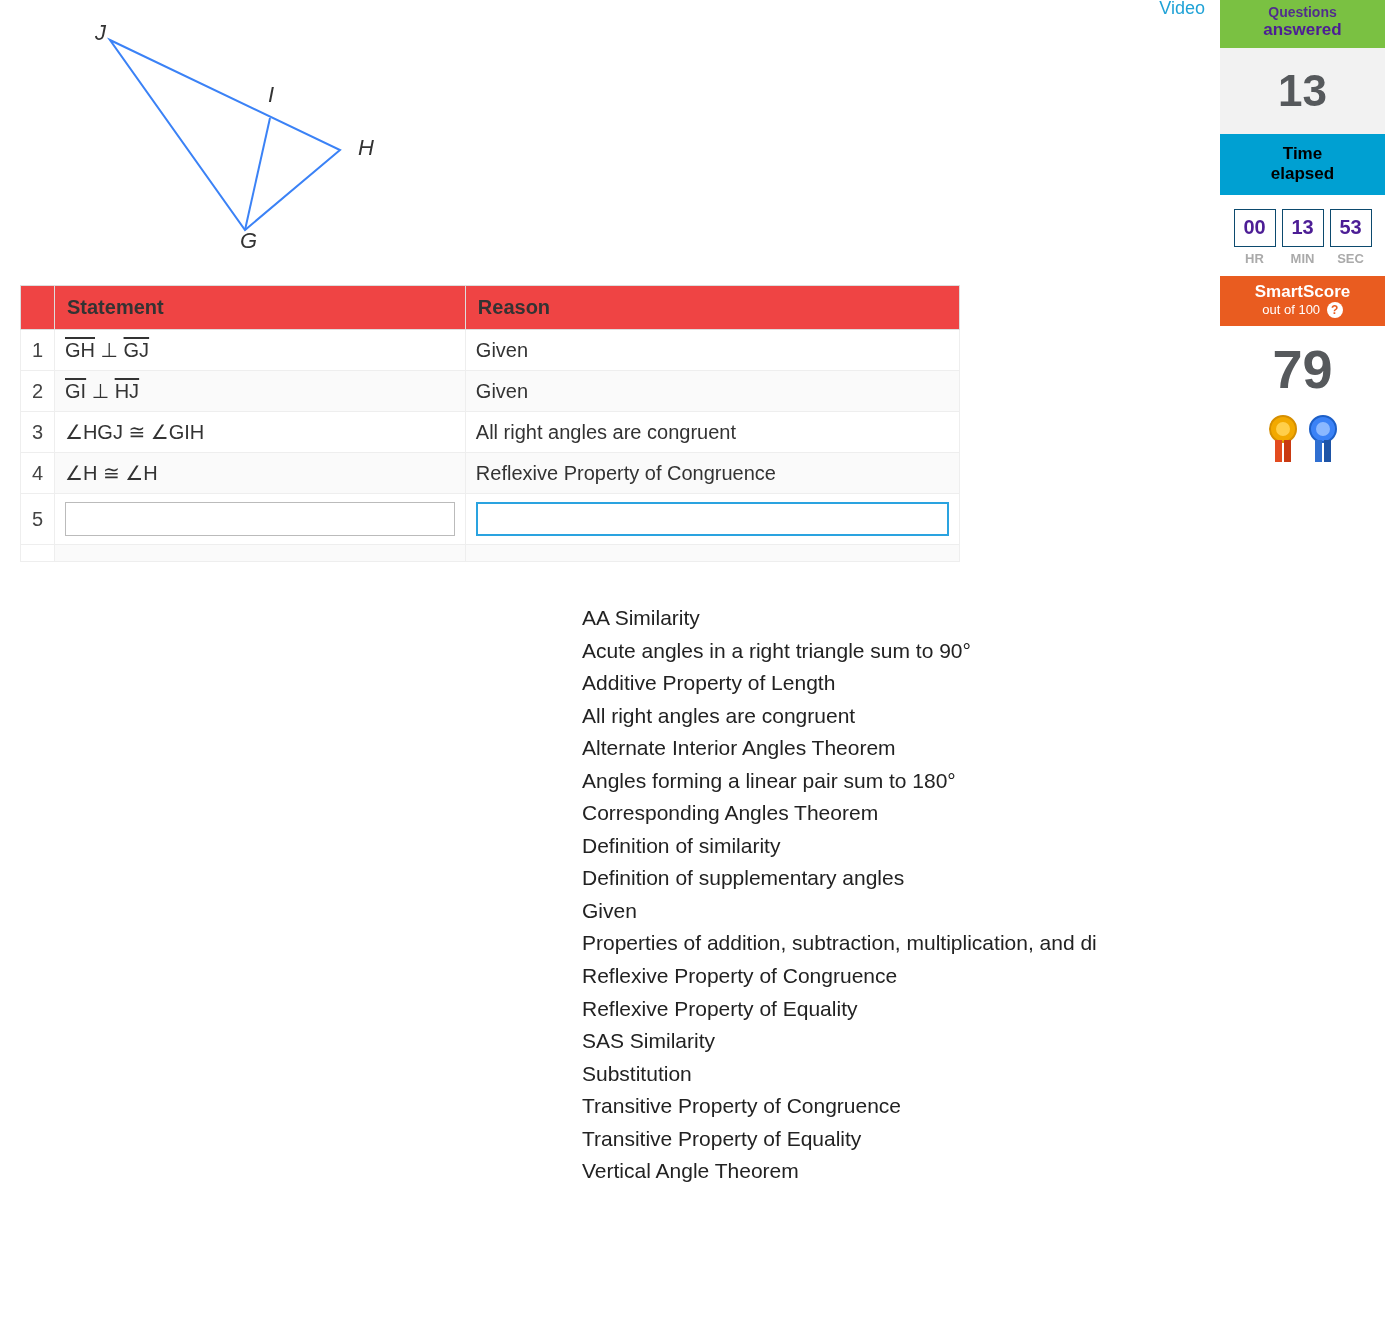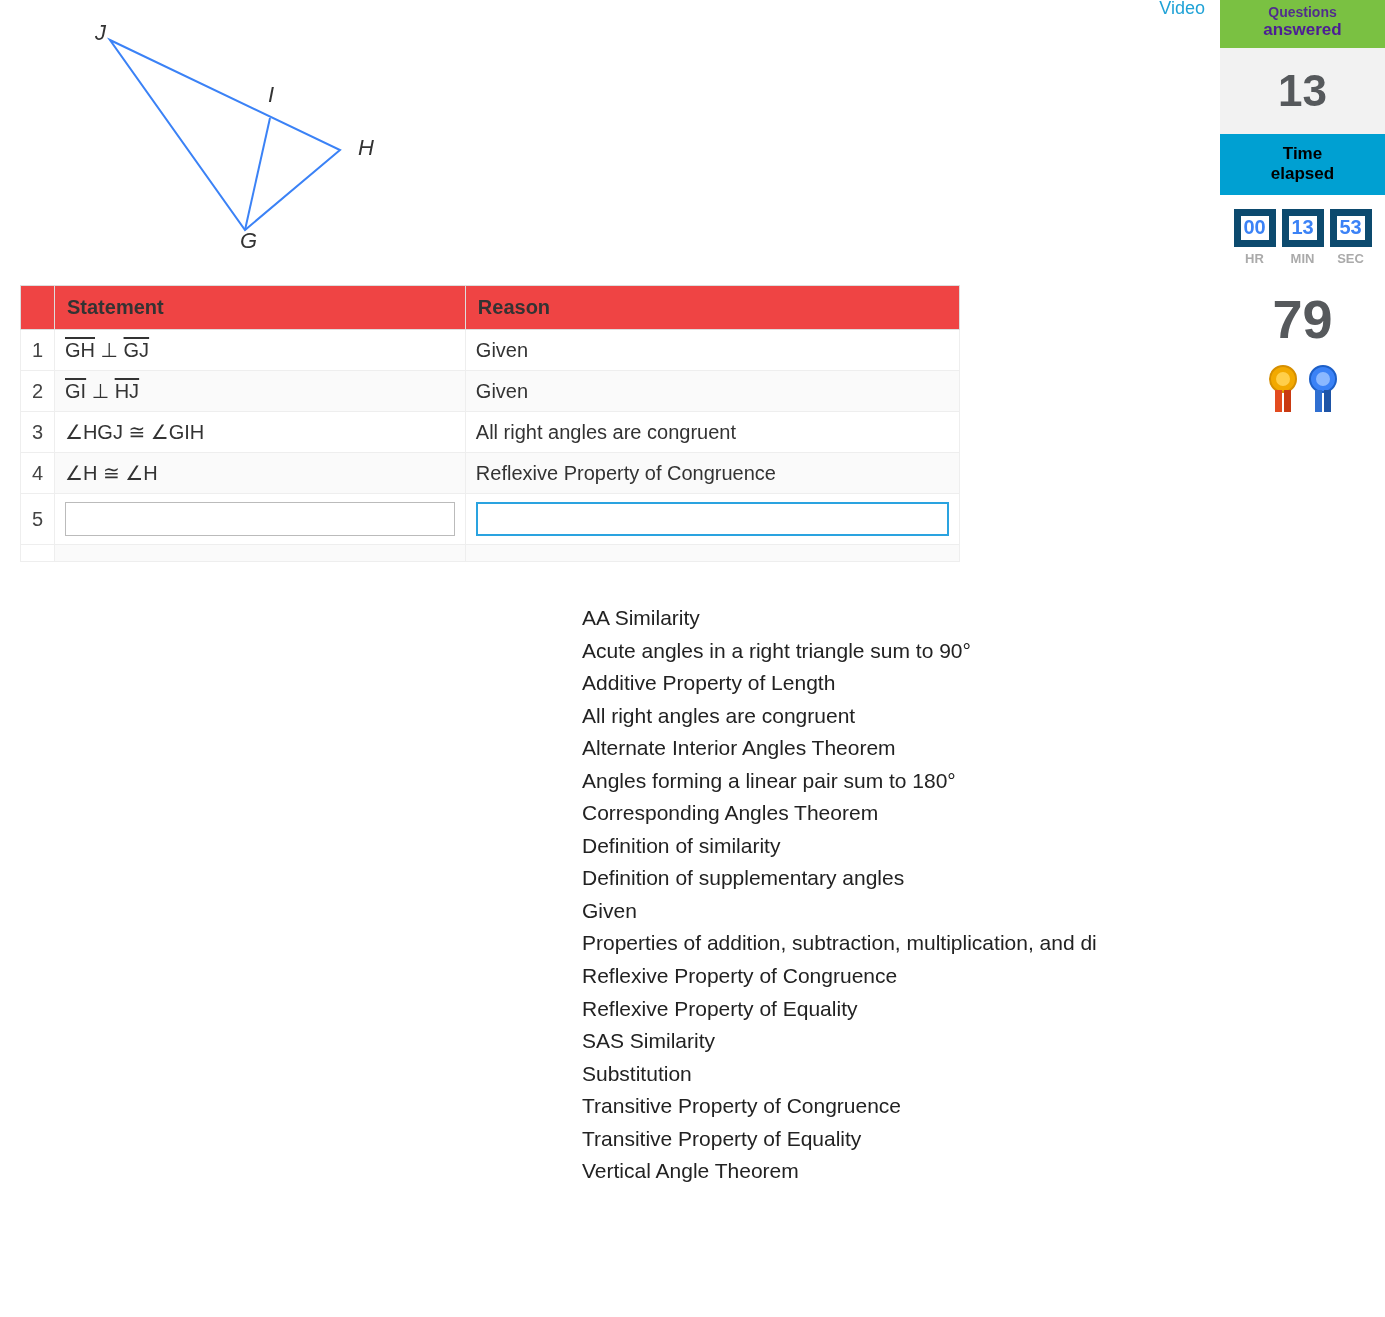--- a/index.html
+++ b/index.html
@@ -110,25 +110,25 @@
     line-height: 1.2;
   }
   .time-digits {
     background: #fff;
     padding: 14px 0 4px 0;
     display: flex;
     justify-content: center;
     gap: 6px;
   }
   .time-digit {
-    border: 7px solid #0c4a6e;
+    border: 1px solid #0c4a6e;
     width: 42px;
     height: 38px;
     font-size: 20px;
-    color: #3b82f6;
+    color: #4c1d95;
     display:flex; align-items:center; justify-content:center;
     font-weight: bold;
   }
   .time-labels {
     background:#fff;
     display:flex; justify-content:center; gap:6px;
     color:#aaa; font-size:13px; font-weight:bold;
     padding-bottom:10px;
   }
   .time-labels span { width:42px; text-align:center; }
@@ -254,20 +254,27 @@
   <div class="time-digits">
     <div class="time-digit">00</div>
     <div class="time-digit">13</div>
     <div class="time-digit">53</div>
   </div>
   <div class="time-labels">
     <span>HR</span>
     <span>MIN</span>
     <span>SEC</span>
   </div>
+  <div class="smartscore-box">
+    <div class="smartscore-title">SmartScore</div>
+    <div class="smartscore-sub">
+      <span>out of 100</span>
+      <span class="q-icon">?</span>
+    </div>
+  </div>
   <div class="score-num">79</div>
   <div class="ribbons">
     <svg width="36" height="52">
       <circle cx="18" cy="15" r="13" fill="#f2a900" stroke="#d68f00" stroke-width="2"></circle>
       <circle cx="18" cy="15" r="7" fill="#ffcf4a"></circle>
       <rect x="10" y="26" width="7" height="22" fill="#e34b1f"></rect>
       <rect x="19" y="26" width="7" height="22" fill="#c93a12"></rect>
     </svg>
     <svg width="36" height="52">
       <circle cx="18" cy="15" r="13" fill="#3b82f6" stroke="#1d5fc7" stroke-width="2"></circle>

